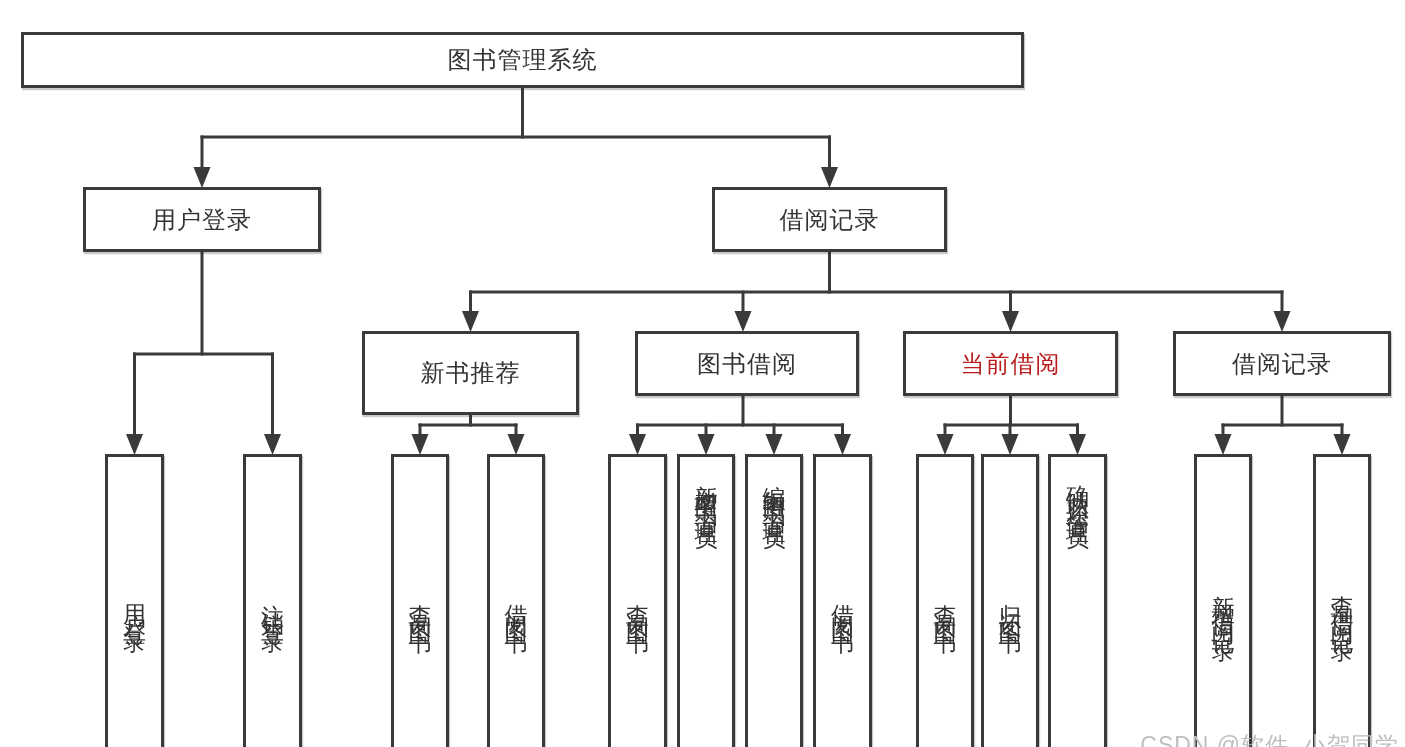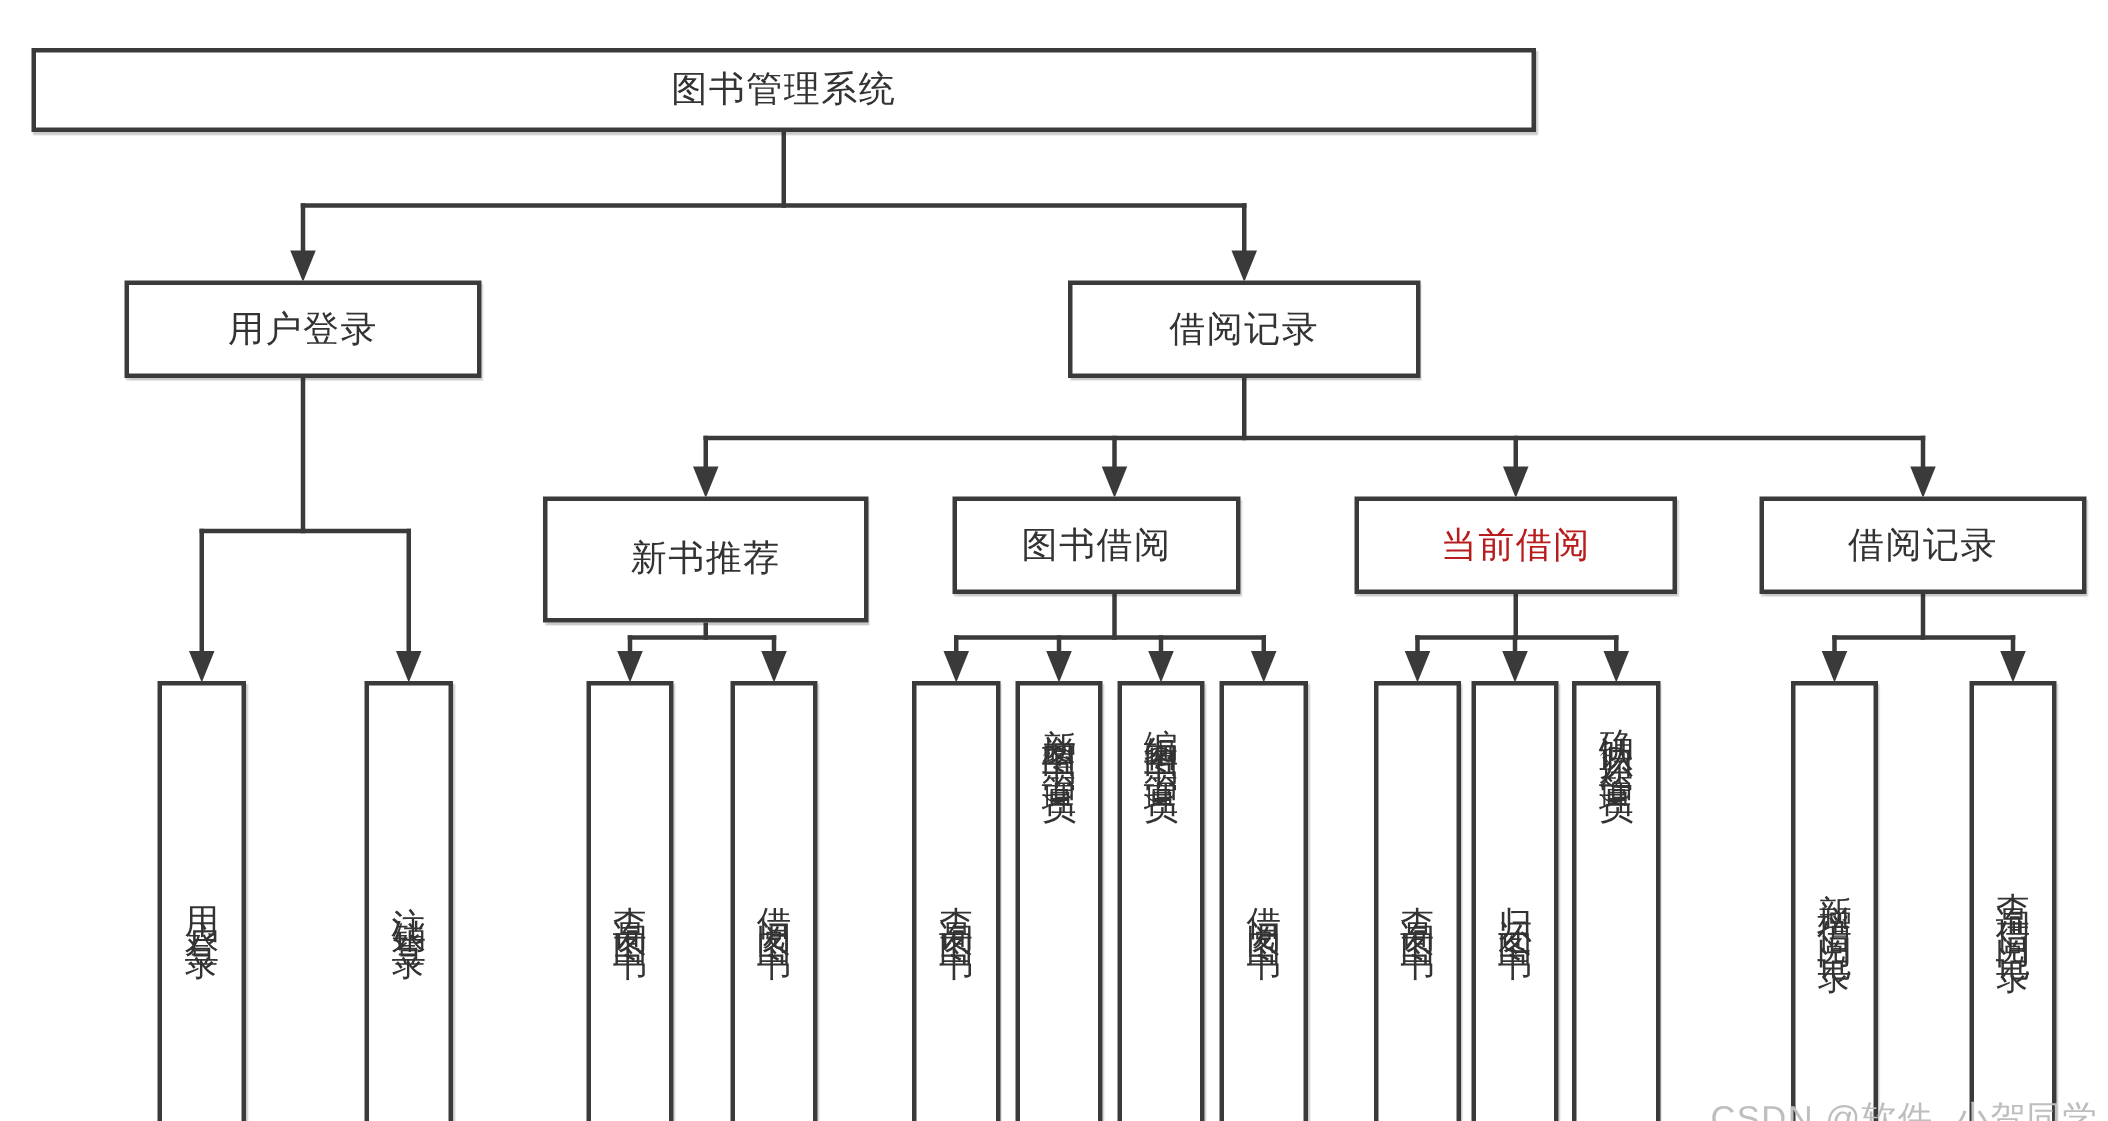--- a/index.html
+++ b/index.html
@@ -132,21 +132,21 @@
       </div>
       <div class="node" style="left: 83px; top: 168px; width: 238px; height: 65px; border-color: rgb(58, 58, 58); background: rgb(255, 255, 255);">
         <span class="label" style="color: rgb(51, 51, 51);">用户登录</span>
       </div>
       <div class="node" style="left: 712px; top: 168px; width: 235px; height: 65px; border-color: rgb(58, 58, 58); background: rgb(255, 255, 255);">
         <span class="label" style="color: rgb(51, 51, 51);">借阅记录</span>
       </div>
       <div class="node" style="left: 362px; top: 312px; width: 217px; height: 84px; border-color: rgb(58, 58, 58); background: rgb(255, 255, 255);">
         <span class="label" style="color: rgb(51, 51, 51);">新书推荐</span>
       </div>
-      <div class="node" style="left: 635px; top: 312px; width: 192px; height: 65px; border-color: rgb(58, 58, 58); background: rgb(255, 255, 255);">
+      <div class="node" style="left: 635px; top: 312px; width: 224px; height: 65px; border-color: rgb(58, 58, 58); background: rgb(255, 255, 255);">
         <span class="label" style="color: rgb(51, 51, 51);">图书借阅</span>
       </div>
       <div class="node" style="left: 903px; top: 312px; width: 215px; height: 65px; border-color: rgb(58, 58, 58); background: rgb(255, 255, 255);">
         <span class="label" style="color: #b91c1c;">当前借阅</span>
       </div>
       <div class="node" style="left: 1173px; top: 312px; width: 218px; height: 65px; border-color: rgb(58, 58, 58); background: rgb(255, 255, 255);">
         <span class="label" style="color: rgb(51, 51, 51);">借阅记录</span>
       </div>
       <div class="node vertical" style="left: 105px; top: 435px; width: 59px; height: 300px; border-color: rgb(58, 58, 58); background: rgb(255, 255, 255);">
         <span class="label" style="color: rgb(51, 51, 51);">用户登录</span>

